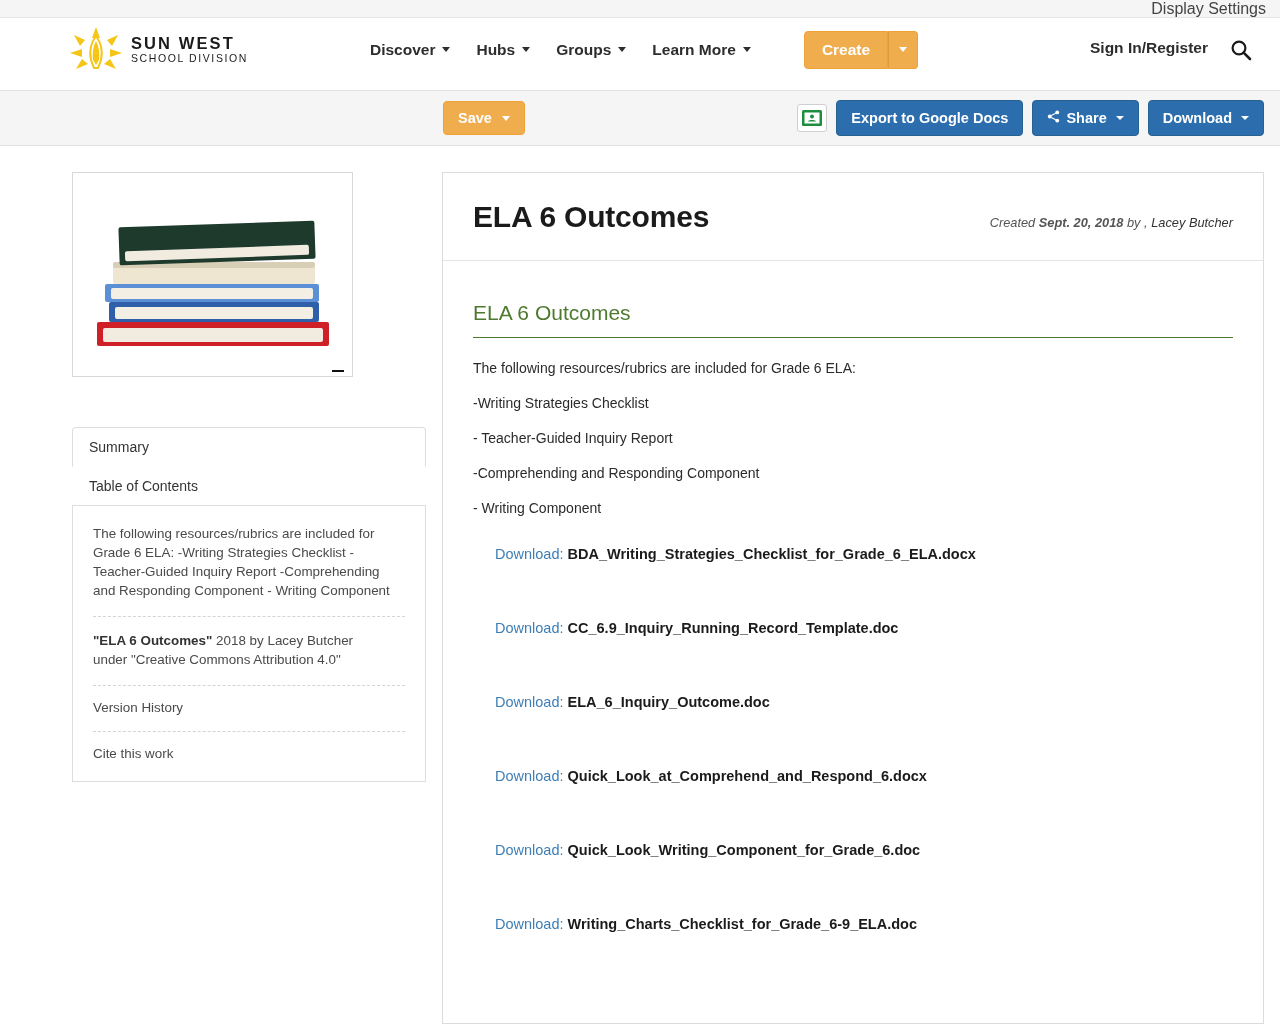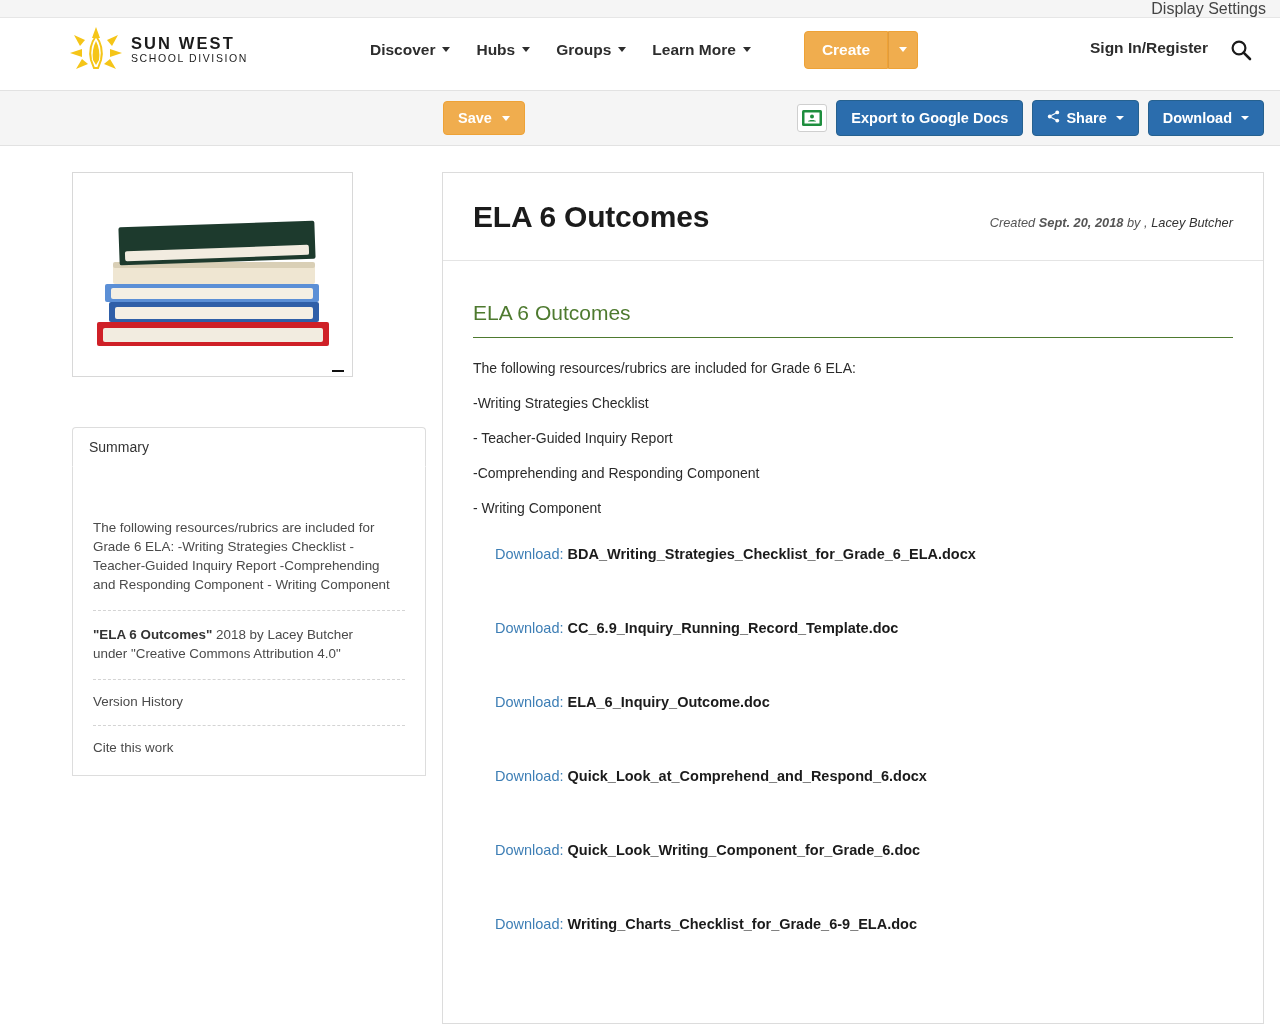--- a/index.html
+++ b/index.html
@@ -158,21 +158,21 @@
   }
   .tab.active {
     background: #ffffff; border-color: #dddddd #dddddd #ffffff;
     border-radius: 4px 4px 0 0;
   }
   .summary-card {
     border: 1px solid #dddddd; border-top: none;
     padding: 18px 20px 20px 20px;
     background: #fff;
   }
-  .summary-text { font-size: 13.4px; line-height: 1.42; color: #4a4a4a; margin-top: 33px; }
+  .summary-text { font-size: 13.4px; line-height: 1.42; color: #4a4a4a; }
   .sep { border-top: 1px dashed #d4d4d4; margin: 16px 0 14px 0; }
   .attrib { font-size: 13.4px; line-height: 1.42; color: #4a4a4a; }
   .attrib b { color: #333; }
   .linky { font-size: 13.4px; color: #4a4a4a; cursor: pointer; }
 
   
   .right-col { flex: 1 1 auto; padding-right: 0; }
   .doc-panel {
     border: 1px solid #dcdcdc; background: #ffffff;
     height: 100%;
@@ -320,20 +320,21 @@
         <div class="book b-cream"></div>
         <div class="book b-cream-top"></div>
         <div class="book b-green"></div>
         <div class="book b-green-edge"></div>
       </div>
       <div class="thumb-dash"></div>
     </div>
 
     <div class="tabs">
       <div class="tab active">Summary</div>
+      <div class="tab">Table of Contents</div>
     </div>
 
     <div class="summary-card">
       <div class="summary-text">The following resources/rubrics are included for Grade 6 ELA: -Writing Strategies Checklist - Teacher-Guided Inquiry Report -Comprehending and Responding Component - Writing Component</div>
       <div class="sep"></div>
       <div class="attrib">
         <b>"ELA 6 Outcomes"</b><span> 2018 by Lacey Butcher</span><br>
         <span>under "Creative Commons Attribution 4.0"</span>
       </div>
       <div class="sep"></div>

